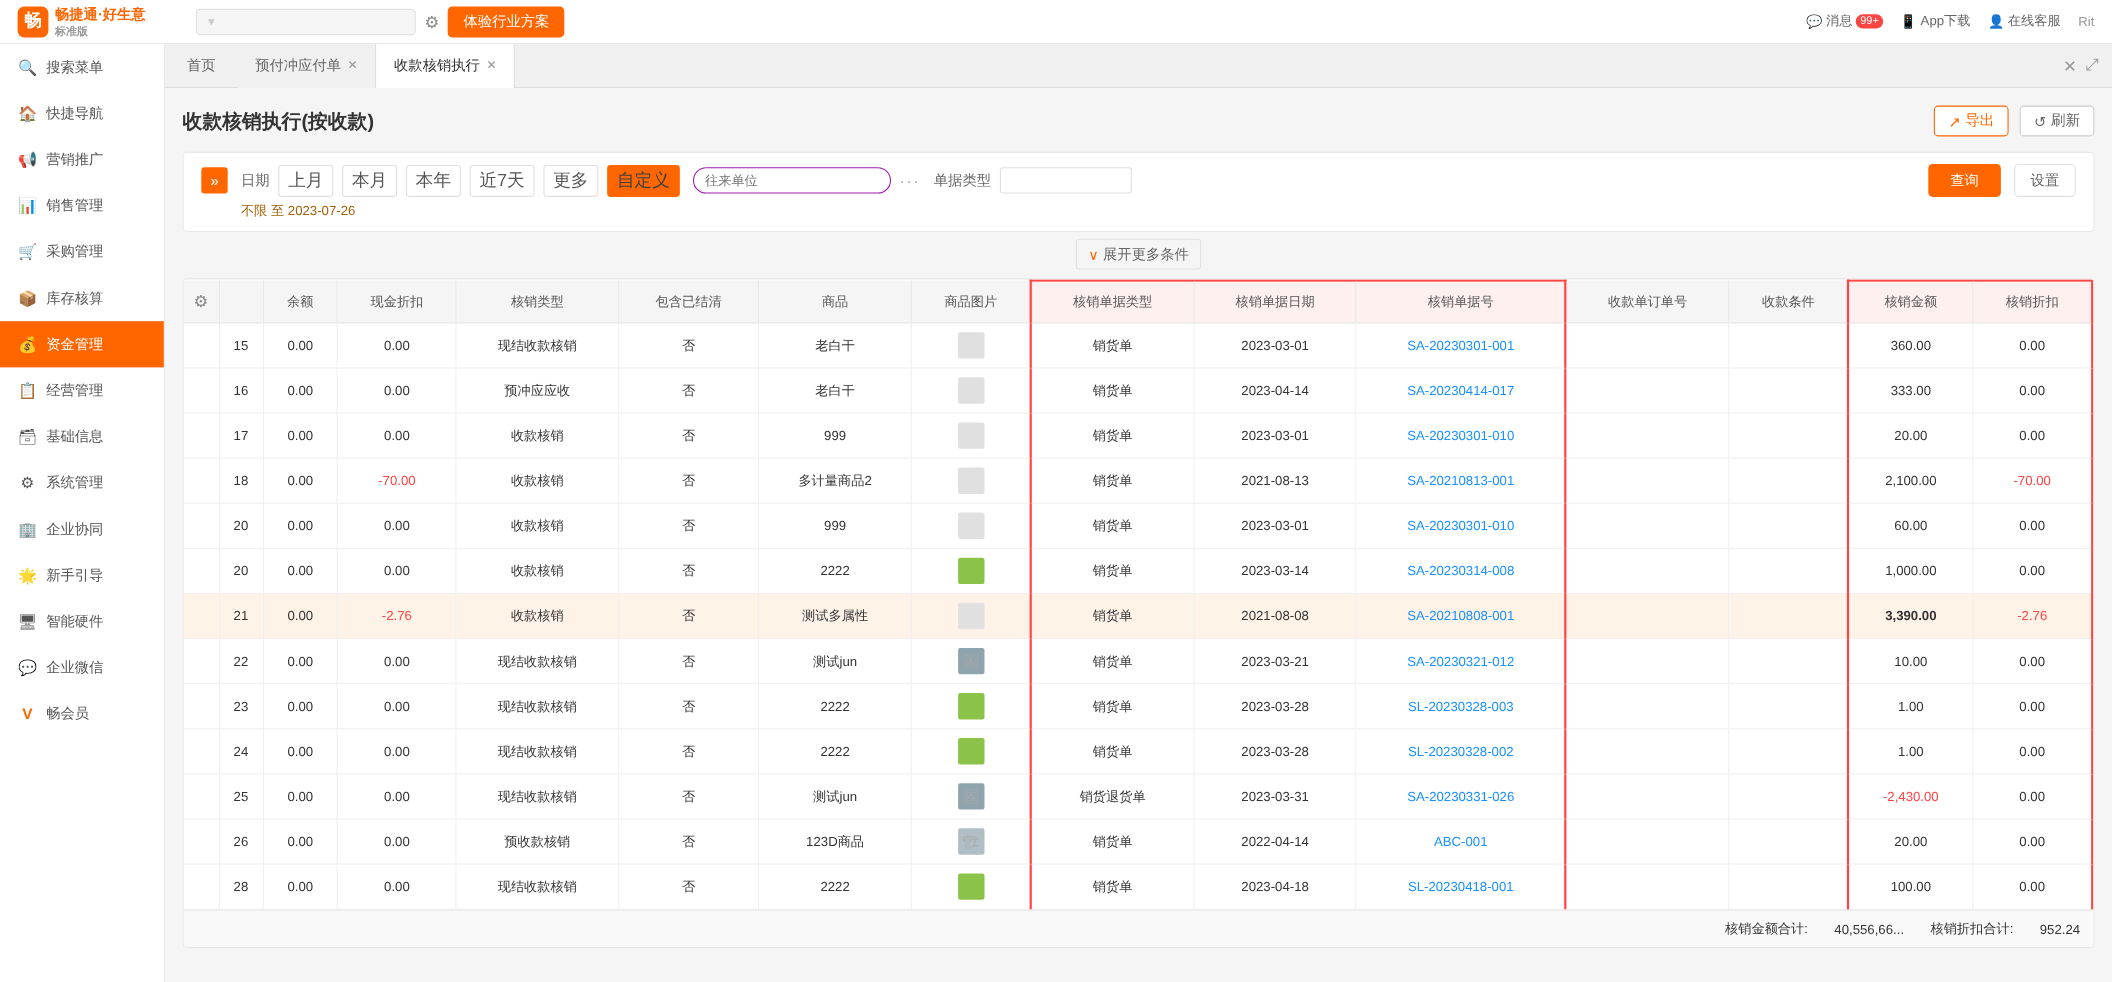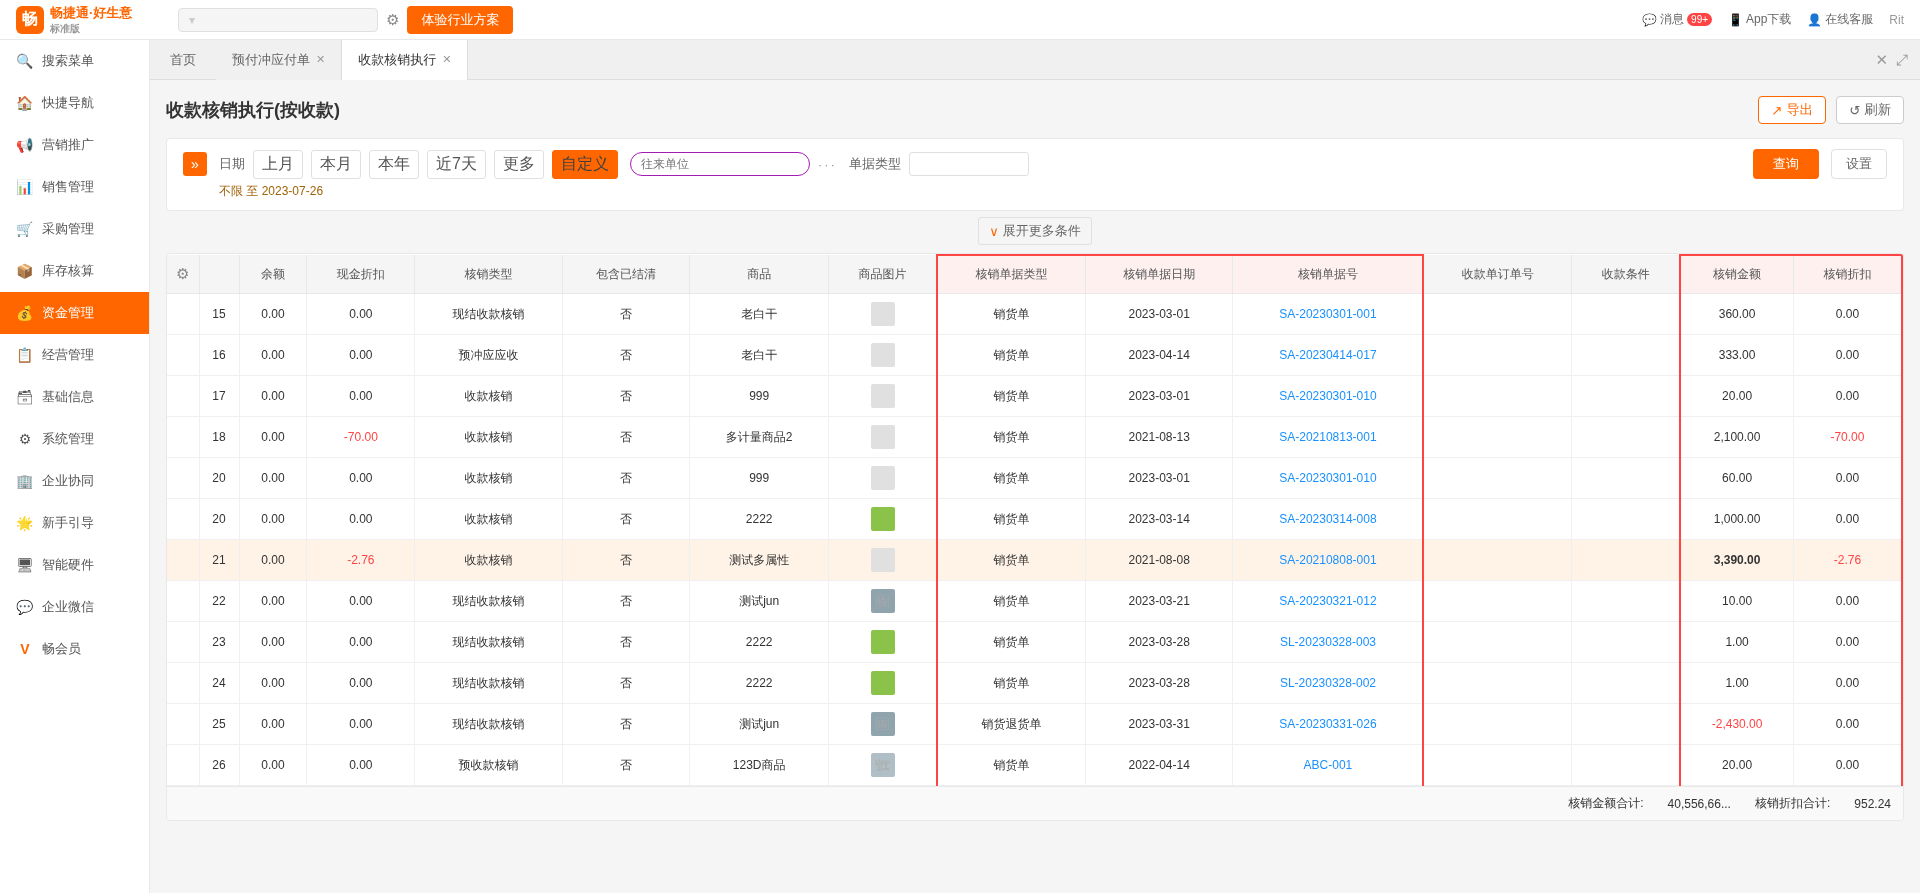--- a/index.html
+++ b/index.html
@@ -530,20 +530,41 @@
                   </div>
                 </td>
                 <td style="border-left:2px solid #ff4444;">销货单</td>
                 <td>2022-04-14</td>
                 <td style="border-right:2px solid #ff4444;"><a class="link-text">ABC-001</a></td>
                 <td></td>
                 <td></td>
                 <td style="border-left:2px solid #ff4444;">20.00</td>
                 <td style="border-right:2px solid #ff4444;">0.00</td>
               </tr>
+              <tr>
+                <td></td>
+                <td>28</td>
+                <td>0.00</td>
+                <td>0.00</td>
+                <td>现结收款核销</td>
+                <td>否</td>
+                <td>2222</td>
+                <td>
+                  <div class="img-cell">
+                    <div class="product-img" style="background: rgb(139, 195, 74);"></div>
+                  </div>
+                </td>
+                <td style="border-left:2px solid #ff4444;">销货单</td>
+                <td>2023-04-18</td>
+                <td style="border-right:2px solid #ff4444;"><a class="link-text">SL-20230418-001</a></td>
+                <td></td>
+                <td></td>
+                <td style="border-left:2px solid #ff4444;">100.00</td>
+                <td style="border-right:2px solid #ff4444;">0.00</td>
+              </tr>
             </tbody>
         </table>
 
         <div class="table-footer">
           <span>核销金额合计:</span>
           <span class="footer-value">40,556,66...</span>
           <span>核销折扣合计:</span>
           <span class="footer-value">952.24</span>
         </div>
       </div>

